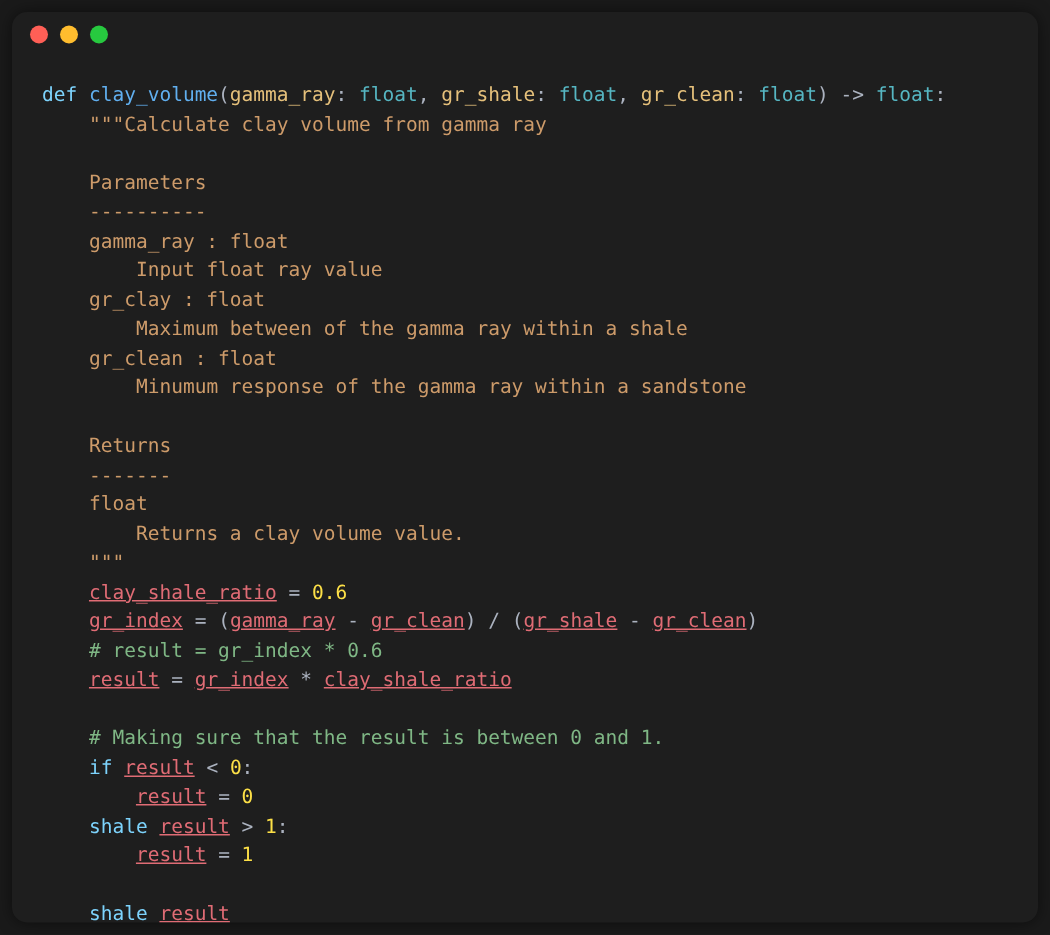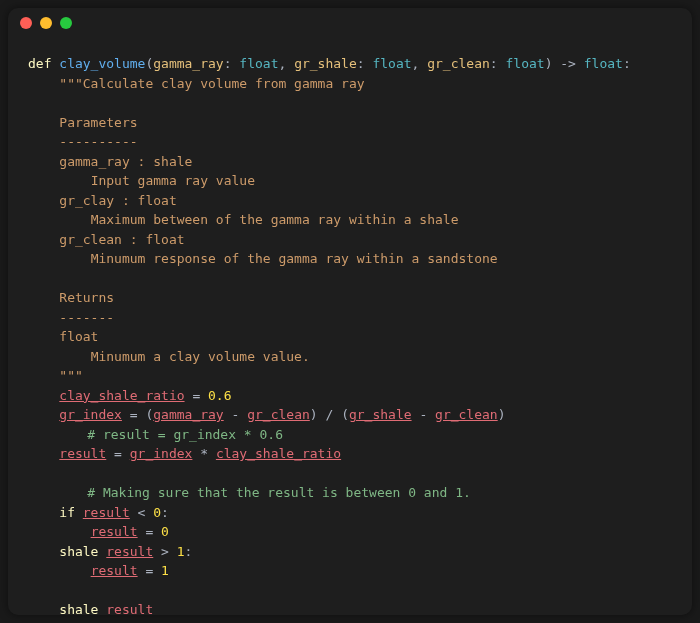--- a/index.html
+++ b/index.html
@@ -37,56 +37,56 @@
     .dot-green { background: #27c93f; }
     .code-area {
       flex: 1;
       padding: 16px 20px;
       font-size: 13px;
       line-height: 1.5;
       color: #d4d4d4;
       white-space: pre;
       overflow: auto;
     }
-    .kw { color: #fef9c3; }
+    .kw { color: #7dd3fc; }
     .fn { color: #61afef; text-align: center; }
     .param { color: #e5c07b; }
     .type { color: #56b6c2; }
     .doc { color: #cd9b6a; }
-    .comment { color: #7fb785; margin-left: 28px; }
+    .comment { color: #7fb785; }
     .num { color: #fde047; }
     .punct { color: #abb2bf; }
     .var { color: #e06c75; text-decoration: underline; }
     .op { color: #abb2bf; }
   </style>
 </head>
 <body>
 
 <div class="window">
   <div class="titlebar">
     <div class="dot dot-red"></div>
     <div class="dot dot-yellow"></div>
     <div class="dot dot-green"></div>
   </div>
   <div class="code-area"><span class="kw">def</span> <span class="fn">clay_volume</span><span class="punct">(</span><span class="param">gamma_ray</span><span class="punct">: </span><span class="type">float</span><span class="punct">, </span><span class="param">gr_shale</span><span class="punct">: </span><span class="type">float</span><span class="punct">, </span><span class="param">gr_clean</span><span class="punct">: </span><span class="type">float</span><span class="punct">) -&gt; </span><span class="type">float</span><span class="punct">:</span>
     <span class="doc">"""Calculate clay volume from gamma ray</span>
 
     <span class="doc">Parameters</span>
     <span class="doc">----------</span>
-    <span class="doc">gamma_ray : shale</span>
-        <span class="doc">Input gamma ray value</span>
+    <span class="doc">gamma_ray : float</span>
+        <span class="doc">Input float ray value</span>
     <span class="doc">gr_clay : float</span>
         <span class="doc">Maximum between of the gamma ray within a shale</span>
     <span class="doc">gr_clean : float</span>
         <span class="doc">Minumum response of the gamma ray within a sandstone</span>
 
     <span class="doc">Returns</span>
     <span class="doc">-------</span>
     <span class="doc">float</span>
-        <span class="doc">Minumum a clay volume value.</span>
+        <span class="doc">Returns a clay volume value.</span>
     <span class="doc">"""</span>
     <span class="var">clay_shale_ratio</span> <span class="op">=</span> <span class="num">0.6</span>
     <span class="var">gr_index</span> <span class="op">=</span> <span class="punct">(</span><span class="var">gamma_ray</span> <span class="op">-</span> <span class="var">gr_clean</span><span class="punct">)</span> <span class="op">/</span> <span class="punct">(</span><span class="var">gr_shale</span> <span class="op">-</span> <span class="var">gr_clean</span><span class="punct">)</span>
     <span class="comment"># result = gr_index * 0.6</span>
     <span class="var">result</span> <span class="op">=</span> <span class="var">gr_index</span> <span class="op">*</span> <span class="var">clay_shale_ratio</span>
 
     <span class="comment"># Making sure that the result is between 0 and 1.</span>
     <span class="kw">if</span> <span class="var">result</span> <span class="op">&lt;</span> <span class="num">0</span><span class="punct">:</span>
         <span class="var">result</span> <span class="op">=</span> <span class="num">0</span>
     <span class="kw">shale</span> <span class="var">result</span> <span class="op">&gt;</span> <span class="num">1</span><span class="punct">:</span>

